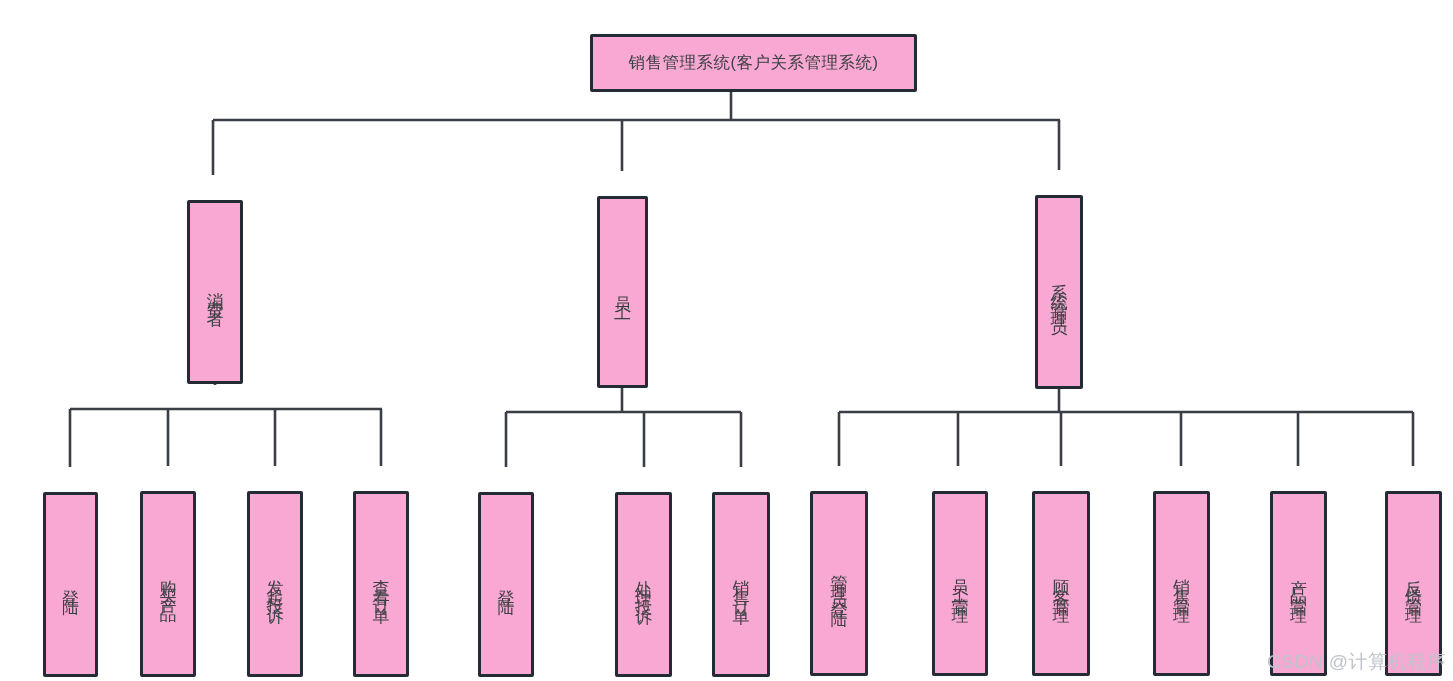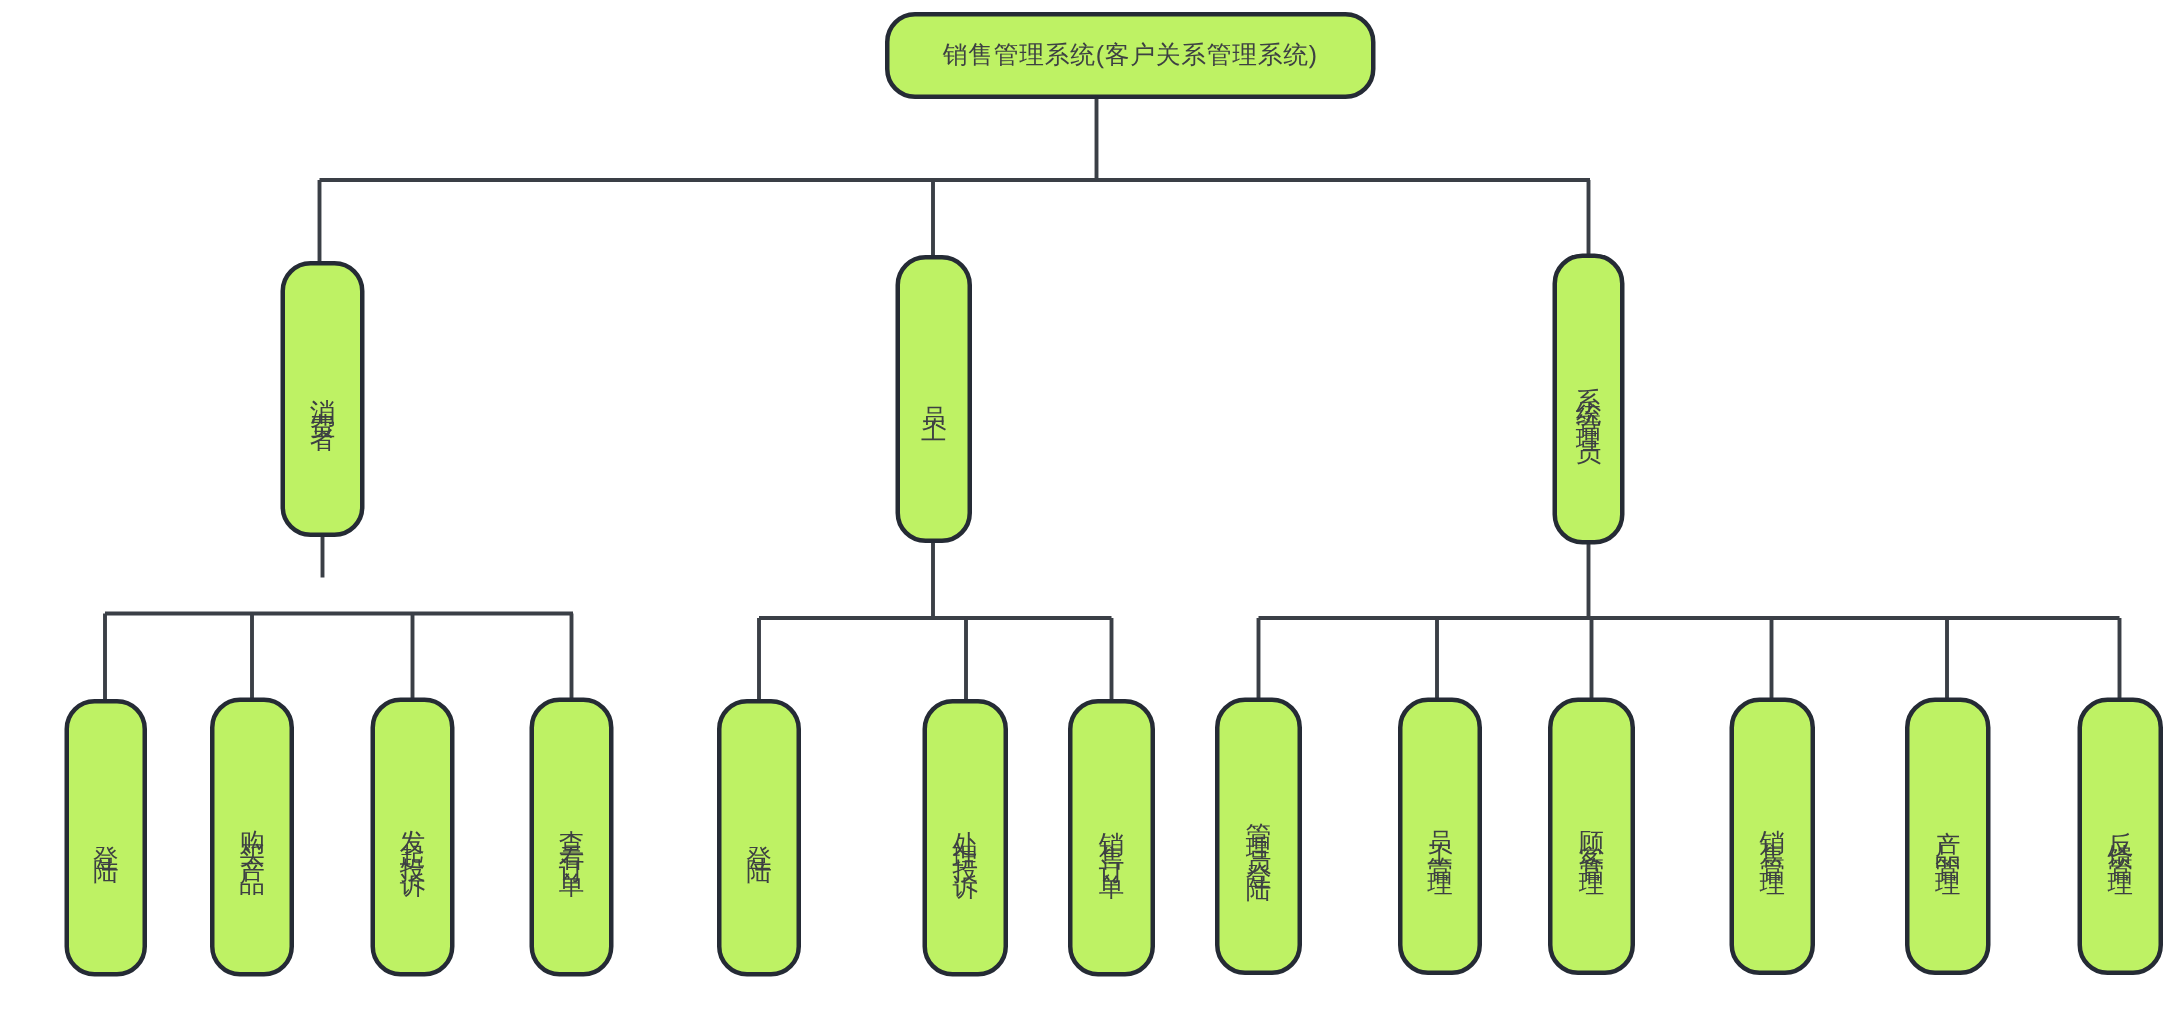--- a/index.html
+++ b/index.html
@@ -16,27 +16,28 @@
     left: 0; top: 0;
     width: 1453px; height: 681px;
   }
   .connectors line {
     stroke: #3a3f46;
     stroke-width: 2.6;
   }
   .node {
     position: absolute;
     box-sizing: border-box;
-    background: #bef264;
+    background: #f9a8d4;
     border: 3px solid #252b35;
-    border-radius: 20px;
+    border-radius: 2px;
     display: flex;
     align-items: center;
     justify-content: center;
     color: #3d4043;
+    margin-top: 26px;
   }
   .node.root {
     font-size: 16.5px;
     letter-spacing: 0.5px;
   }
   .vlabel {
     writing-mode: vertical-rl;
     text-orientation: upright;
     font-size: 17px;
     letter-spacing: 9px;
@@ -138,14 +139,15 @@
   <div class="node" style="left:1153px; top:465px; width:57px; height:185px;">
     <span class="vlabel">销售管理</span>
   </div>
   <div class="node" style="left:1270px; top:465px; width:57px; height:185px;">
     <span class="vlabel">产品管理</span>
   </div>
   <div class="node" style="left:1385px; top:465px; width:57px; height:185px;">
     <span class="vlabel">反馈管理</span>
   </div>
 
+  <div class="watermark">CSDN @计算机程序</div>
 
 </div>
 
 </body></html>

